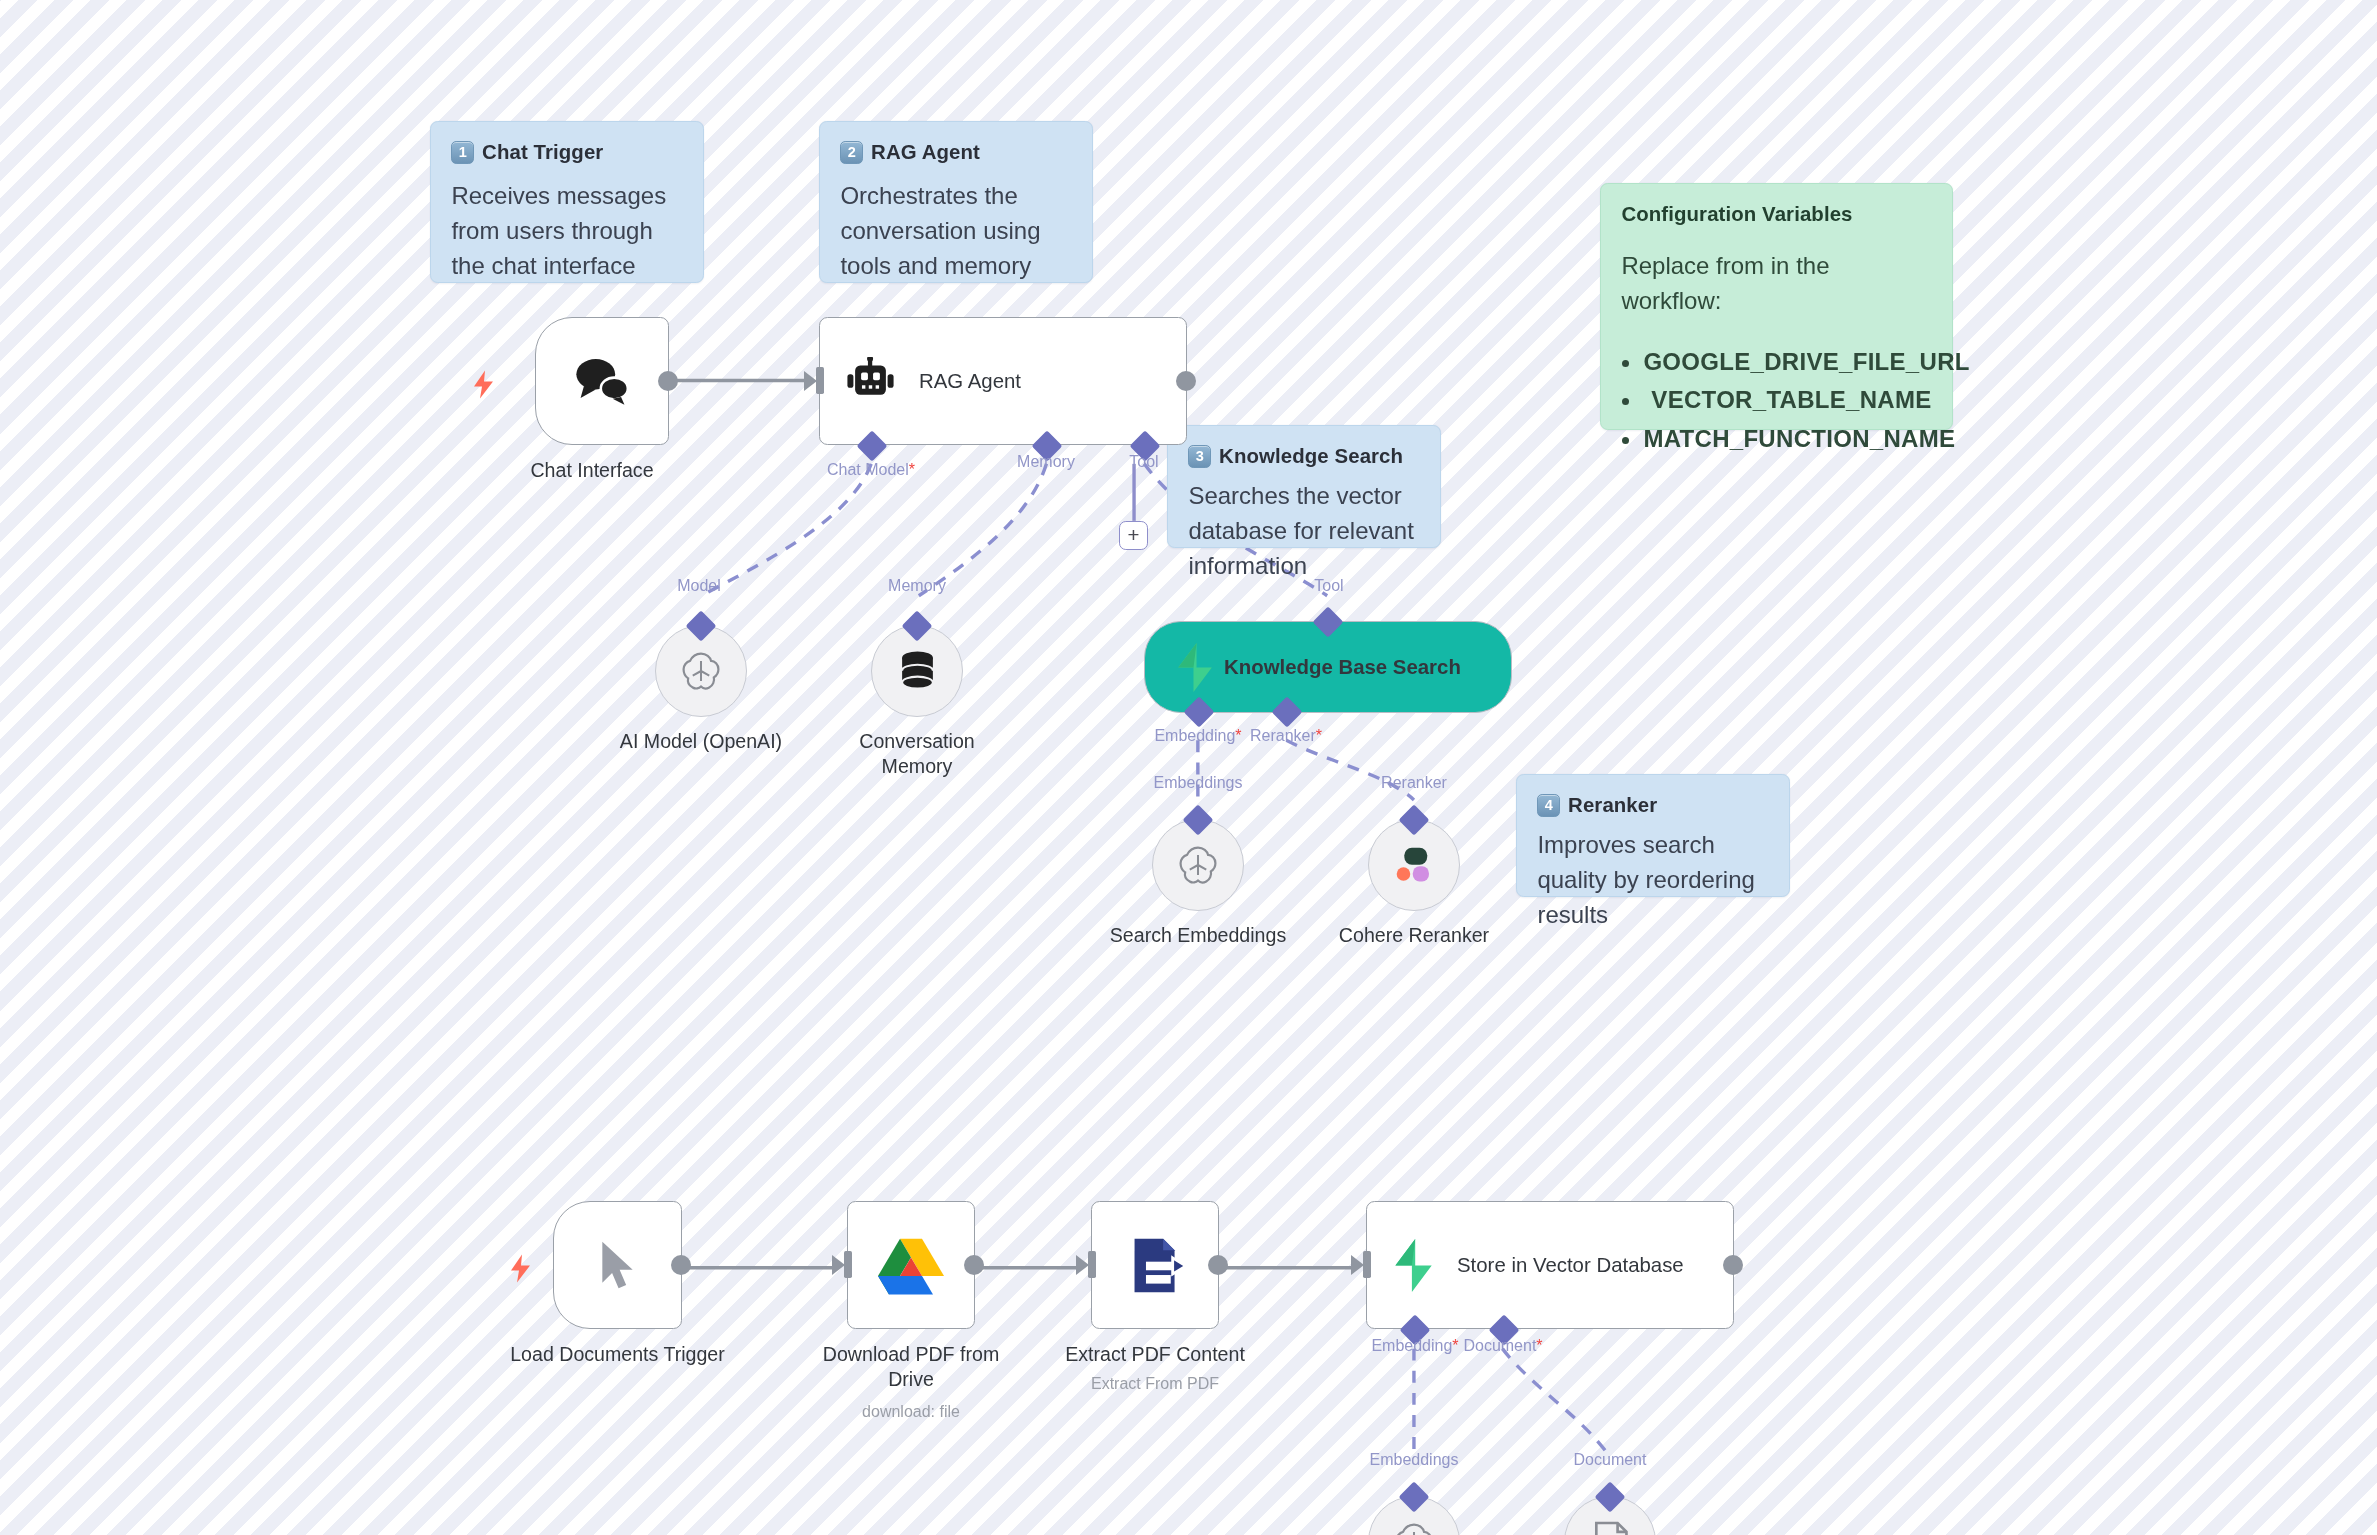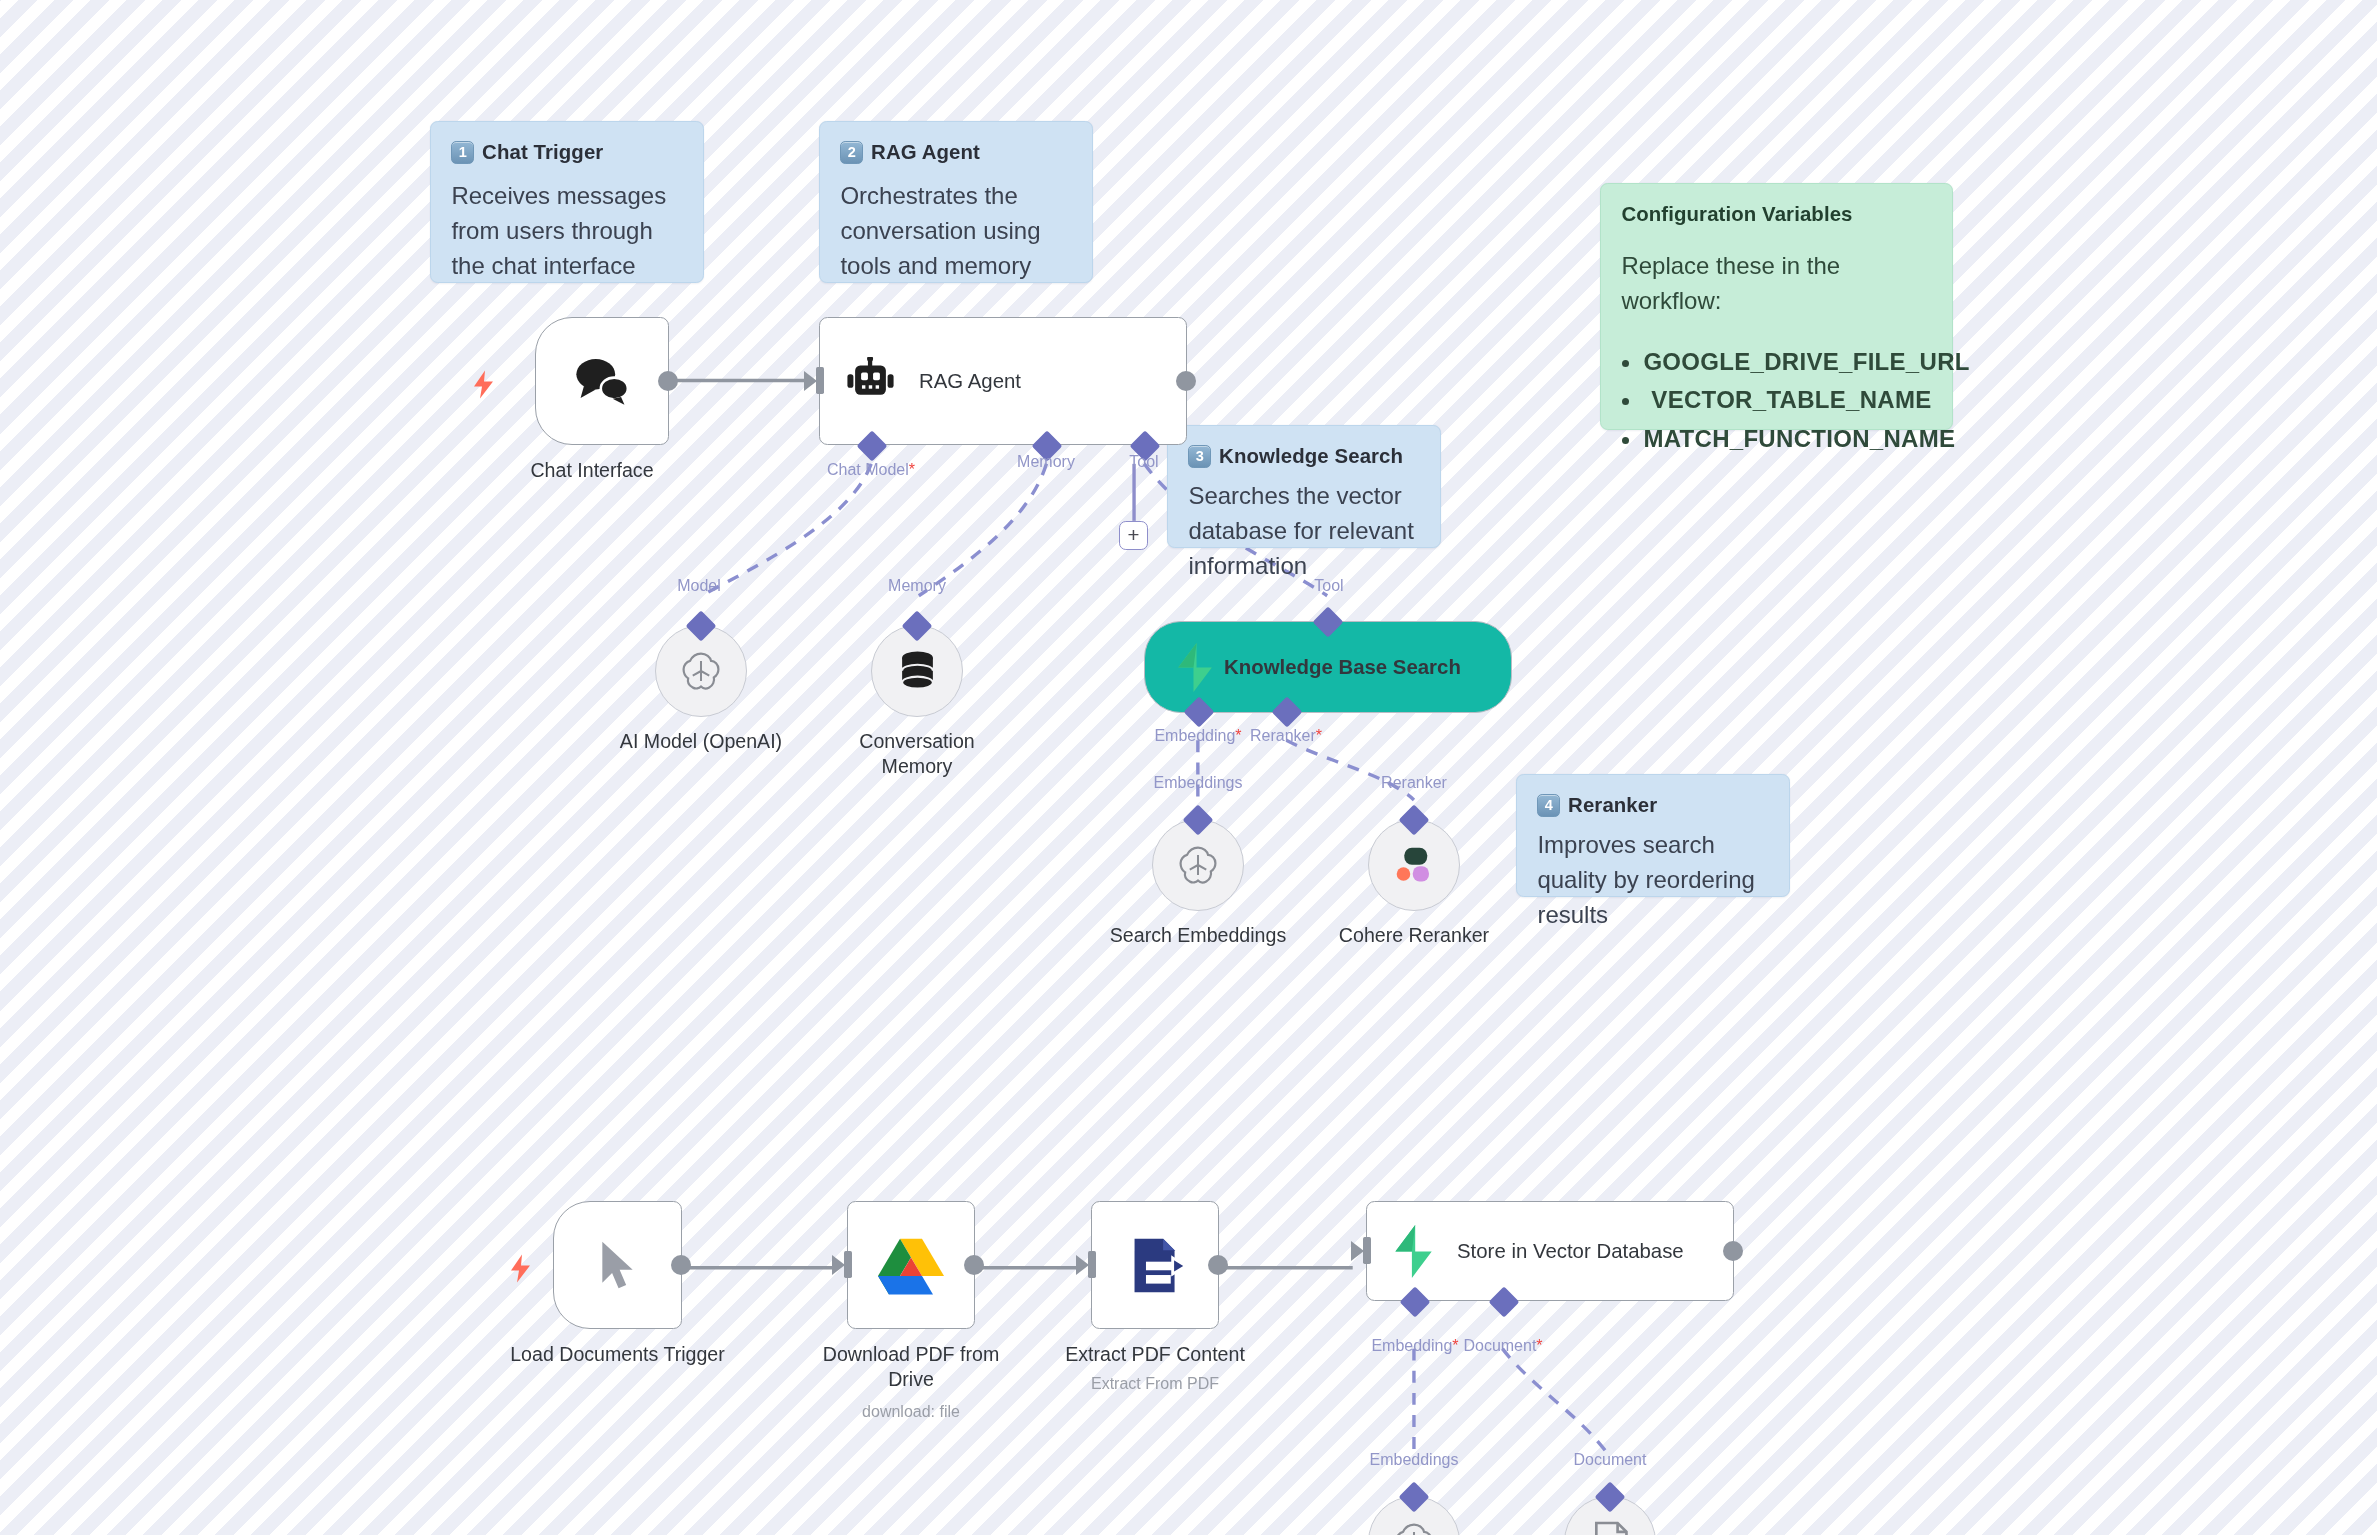--- a/index.html
+++ b/index.html
@@ -226,21 +226,21 @@
     <div class="sticky-body">
       <p>Improves search quality by reordering results</p>
     </div>
   </div>
 
   <div class="sticky green" style="left:1600px; top:183px; width:353px; height:247px;">
     <div class="sticky-head" style="margin-bottom:22px;">
       <span>Configuration Variables</span>
     </div>
     <div class="sticky-body">
-      <p>Replace these in the workflow:</p>
+      <p>Replace from in the workflow:</p>
       <ul>
         <li>GOOGLE_DRIVE_FILE_URL</li>
         <li>VECTOR_TABLE_NAME</li>
         <li>MATCH_FUNCTION_NAME</li>
       </ul>
     </div>
   </div>
 
   <div class="node" style="left:515px; top:317px;padding-left:20px;">
     <div class="bolt" style="left:-43px; top:53px;">
@@ -437,21 +437,21 @@
           <path d="M50 24 L64 32.5 L50 41 Z" fill="#2b3a80" stroke="#fff" stroke-width="3"></path>
         </svg>
       </span>
       <div class="dot-out"></div>
     </div>
     <div class="node-label" style="top:141px;">Extract PDF Content</div>
     <div class="node-sublabel" style="top:173px;">Extract From PDF</div>
   </div>
 
   <div class="node" style="left:1366px; top:1201px;">
-    <div class="node-box wide" style="width:368px; height:100px;">
+    <div class="node-box wide" style="width:368px; height:128px;">
       <div class="arrow-in">
           <b></b>
           <i></i>
         </div>
       <span class="icon">
         <svg width="44" height="53" viewBox="0 0 40 48">
           <path d="M22 0 L4 24 H19 V48 L37 24 H22 Z" fill="#3ecf8e"></path>
           <path d="M22 0 L4 24 H19 V24 Z" fill="#2eb97a"></path>
         </svg>
       </span>

